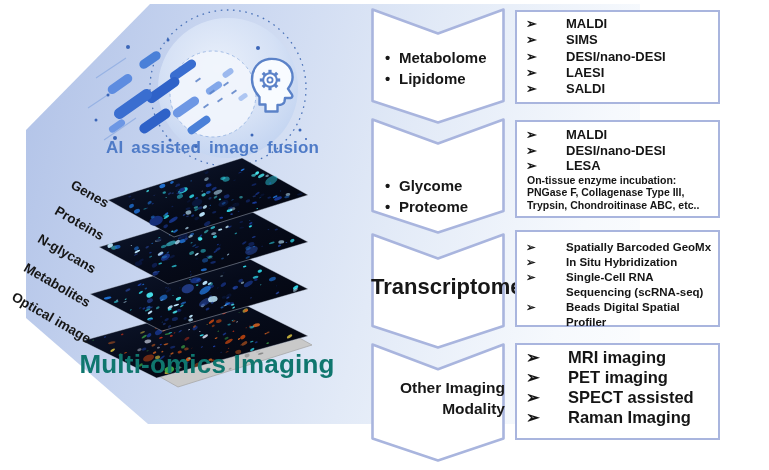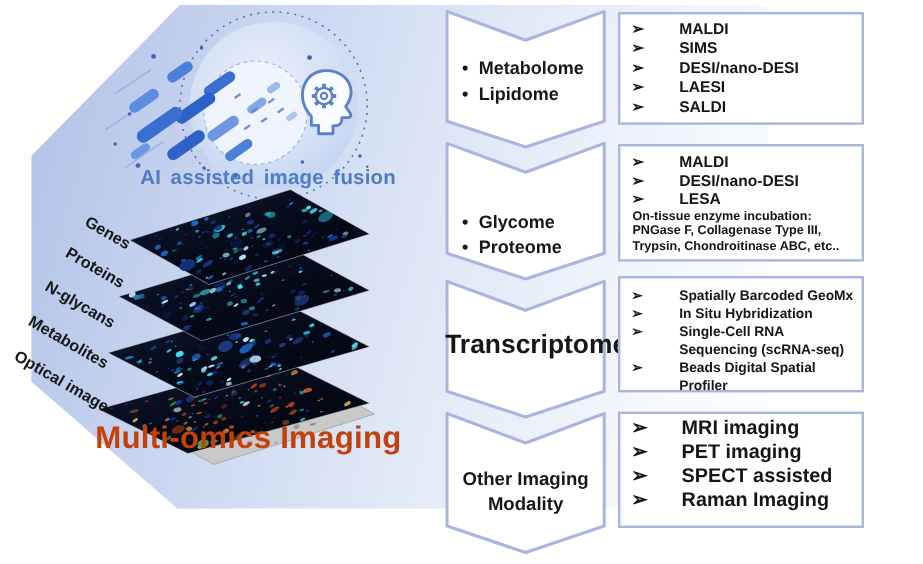--- a/index.html
+++ b/index.html
@@ -9,26 +9,26 @@
   
   .hexbg{
     position:absolute;inset:0;
     clip-path:polygon(150px 4px,640px 4px,640px 424px,148px 424px,26px 318px,26px 130px);
     background:linear-gradient(105deg,#adbfe6 0%,#c9d6f0 26%,#e2eaf7 50%,#f6f9fd 72%,#ffffff 90%);
   }
 
   svg.scene{position:absolute;left:0;top:0;}
 
   .ai-caption{
-    position:absolute;left:106px;top:138px;width:224px;text-align:right;
+    position:absolute;left:106px;top:138px;width:224px;text-align:left;
     font-size:17px;font-weight:700;color:#4f7bc7;word-spacing:3px;letter-spacing:.2px;
   }
   .main-title{
     position:absolute;left:70px;top:349px;width:274px;text-align:center;
-    font-size:26px;font-weight:700;color:#c2410c;letter-spacing:.2px;
+    font-size:26px;font-weight:700;color:#0f766e;letter-spacing:.2px;
   }
   .layer-label{
     position:absolute;font-size:13.5px;font-weight:700;color:#161616;
     transform:rotate(30deg);transform-origin:0 50%;white-space:nowrap;
   }
   .ll-0{left:72px;top:176px;}
   .ll-1{left:56px;top:202px;}
   .ll-2{left:39px;top:230px;}
   .ll-3{left:25px;top:259px;}
   .ll-4{left:13px;top:288px;}
@@ -36,21 +36,21 @@
   
   .chev{position:absolute;left:371px;width:134px;height:120px;}
   .chev svg{display:block;}
   .chev .cats{position:absolute;left:14px;right:2px;display:flex;flex-direction:column;gap:2px;}
   .cat{font-size:15px;line-height:19px;font-weight:700;color:#171717;white-space:nowrap;}
   .cat .dot{display:inline-block;width:14px;}
   .chev .single{position:absolute;left:0;right:0;text-align:center;font-weight:700;color:#171717;}
   .chev-1 .cats{top:40px;}
   .chev-2 .cats{top:58px;}
   .chev-3 .single{top:44px;font-size:22px;line-height:20px;}
-  .chev-4 .single{top:47px;font-size:15.5px;line-height:20.5px;}
+  .chev-4 .single{top:35px;font-size:15.5px;line-height:20.5px;text-align:right;}
 
   
   .box{
     position:absolute;left:515px;width:205px;box-sizing:border-box;
     background:#ffffff;border:2.5px solid #a9b5de;
   }
   .box-1{top:10px;height:94px;padding:4px 3px 0 4px;}
   .box-2{top:120px;height:98px;padding:5px 3px 0 4px;}
   .box-3{top:230px;height:97px;padding:8px 3px 0 4px;}
   .box-4{top:343px;height:97px;padding:2px 3px 0 4px;}

